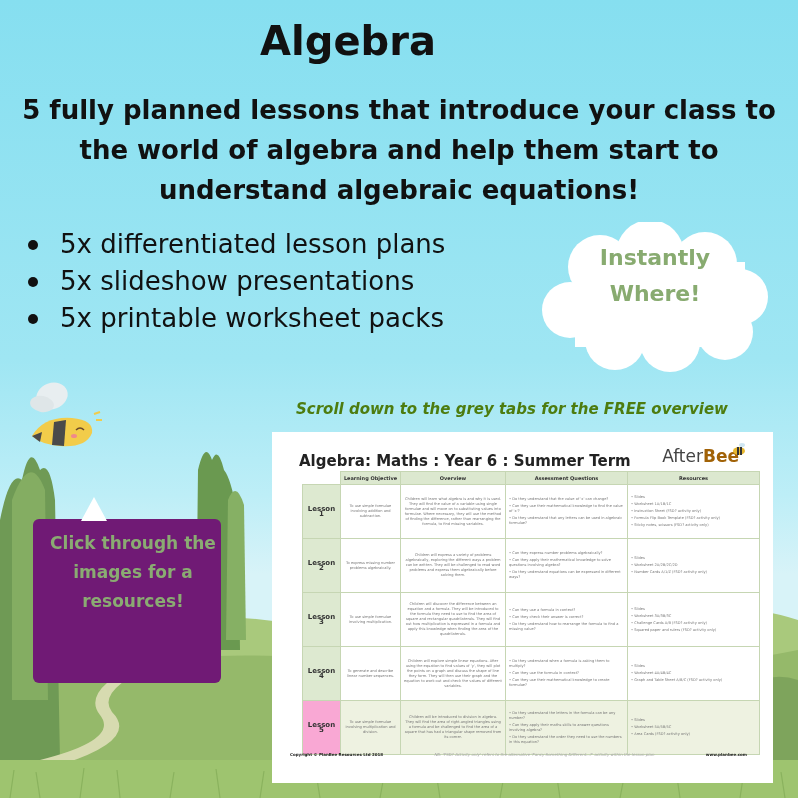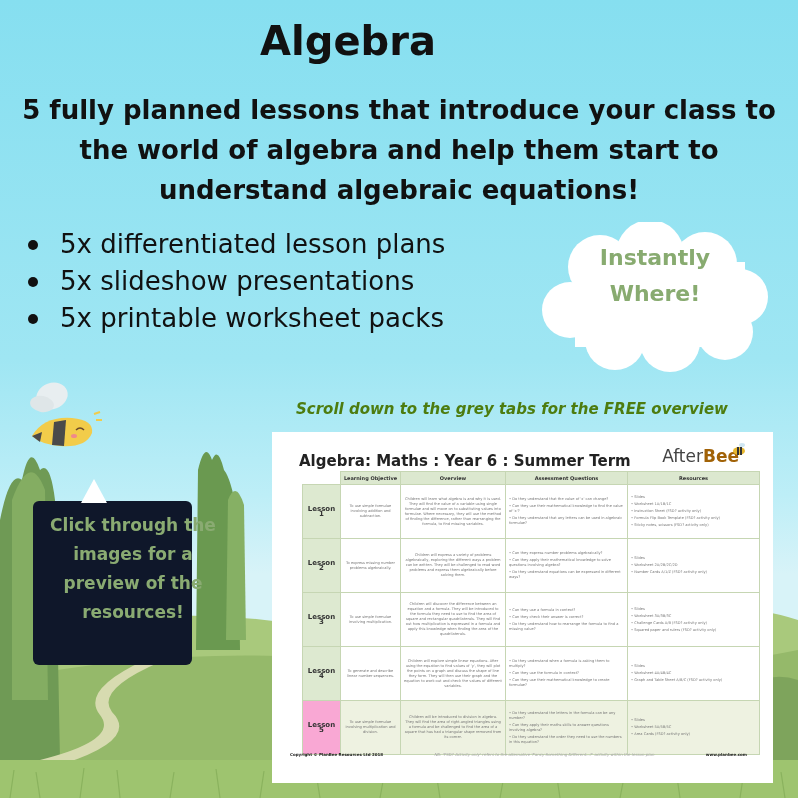--- a/index.html
+++ b/index.html
@@ -31,22 +31,22 @@
   .cloud { position: absolute; left: 540px; top: 222px; width: 230px; height: 150px; }
   .cloud-text {
     position: absolute; left: 540px; top: 240px; width: 230px; text-align: center;
     font-size: 22px; font-weight: bold; color: #88ab70; line-height: 36px;
   }
   .scroll-note {
     position: absolute; top: 400px; left: 296px; font-size: 15px; font-style: italic;
     font-weight: bold; color: #4d7c0f;
   }
   .bubble {
-    position: absolute; left: 33px; top: 501px; width: 159px; height: 164px;
-    background: #0f172a; border-radius: 6px;
+    position: absolute; left: 33px; top: 519px; width: 188px; height: 164px;
+    background: #701a75; border-radius: 6px;
   }
   .bubble:before {
     content: ""; position: absolute; left: 48px; top: -22px;
     border-left: 13px solid transparent; border-right: 13px solid transparent;
     border-bottom: 24px solid #fff;
   }
   .bubble-text {
     position: absolute; left: 0; top: 10px; width: 200px; text-align: center;
     font-size: 17px; font-weight: bold; color: #8aab72; line-height: 29px;
   }
@@ -176,21 +176,20 @@
   <path d="M52 52 Q56 48 60 52" stroke="#6b4a2a" stroke-width="1.5" fill="none"></path>
   <ellipse cx="50" cy="58" rx="3" ry="2" fill="#f08a8a"></ellipse>
   <line x1="70" y1="36" x2="76" y2="34" stroke="#f2cc4a" stroke-width="2"></line>
   <line x1="72" y1="42" x2="78" y2="42" stroke="#f2cc4a" stroke-width="2"></line>
 </svg>
 
 <div class="bubble">
   <div class="bubble-text">
     <div>Click through the</div>
     <div>images for a</div>
-    <div>preview of the</div>
     <div>resources!</div>
   </div>
 </div>
 
 <div class="scroll-note">Scroll down to the grey tabs for the FREE overview</div>
 
 <div class="doc">
   <div class="doc-title">Algebra: Maths : Year 6 : Summer Term</div>
   <div class="doc-logo"><span>After</span><b>Bee</b></div>
   <svg class="doc-logo-bee" width="16" height="14" viewBox="0 0 16 14">

